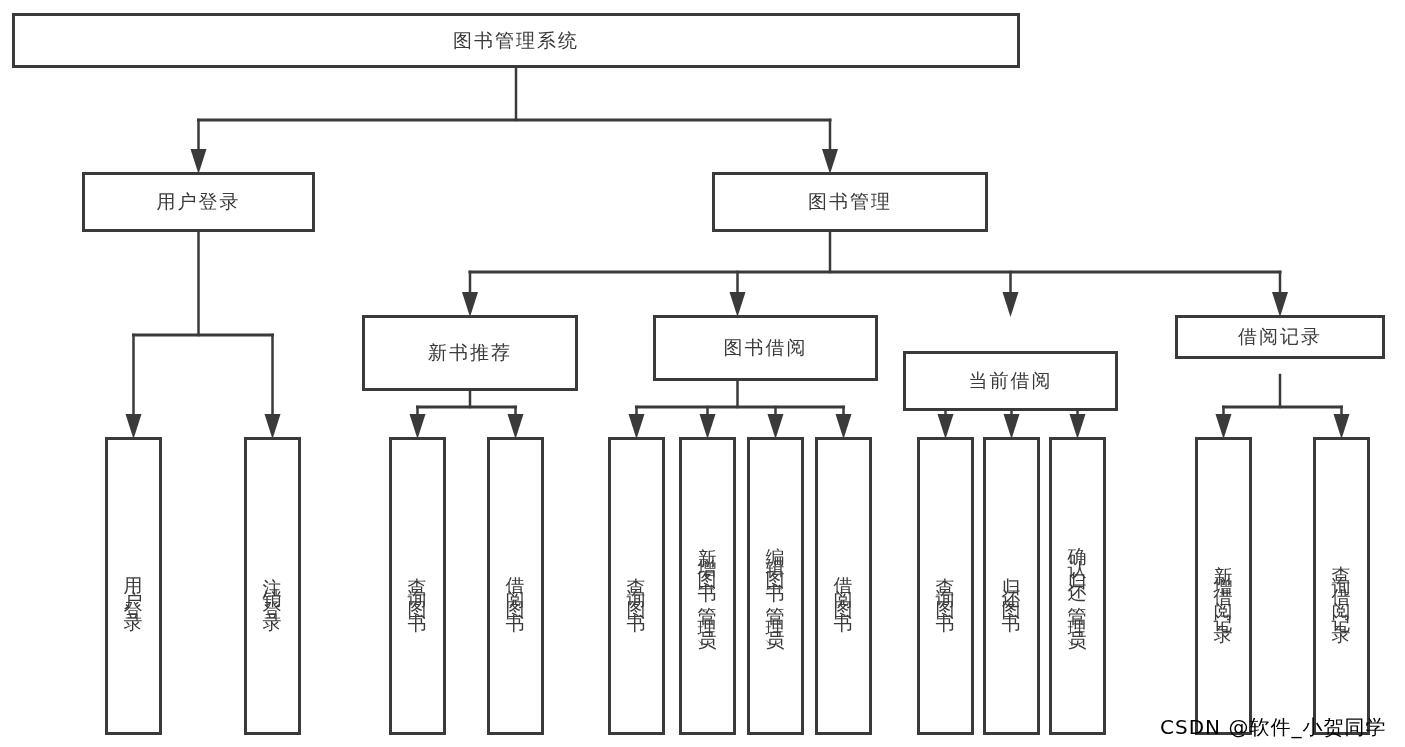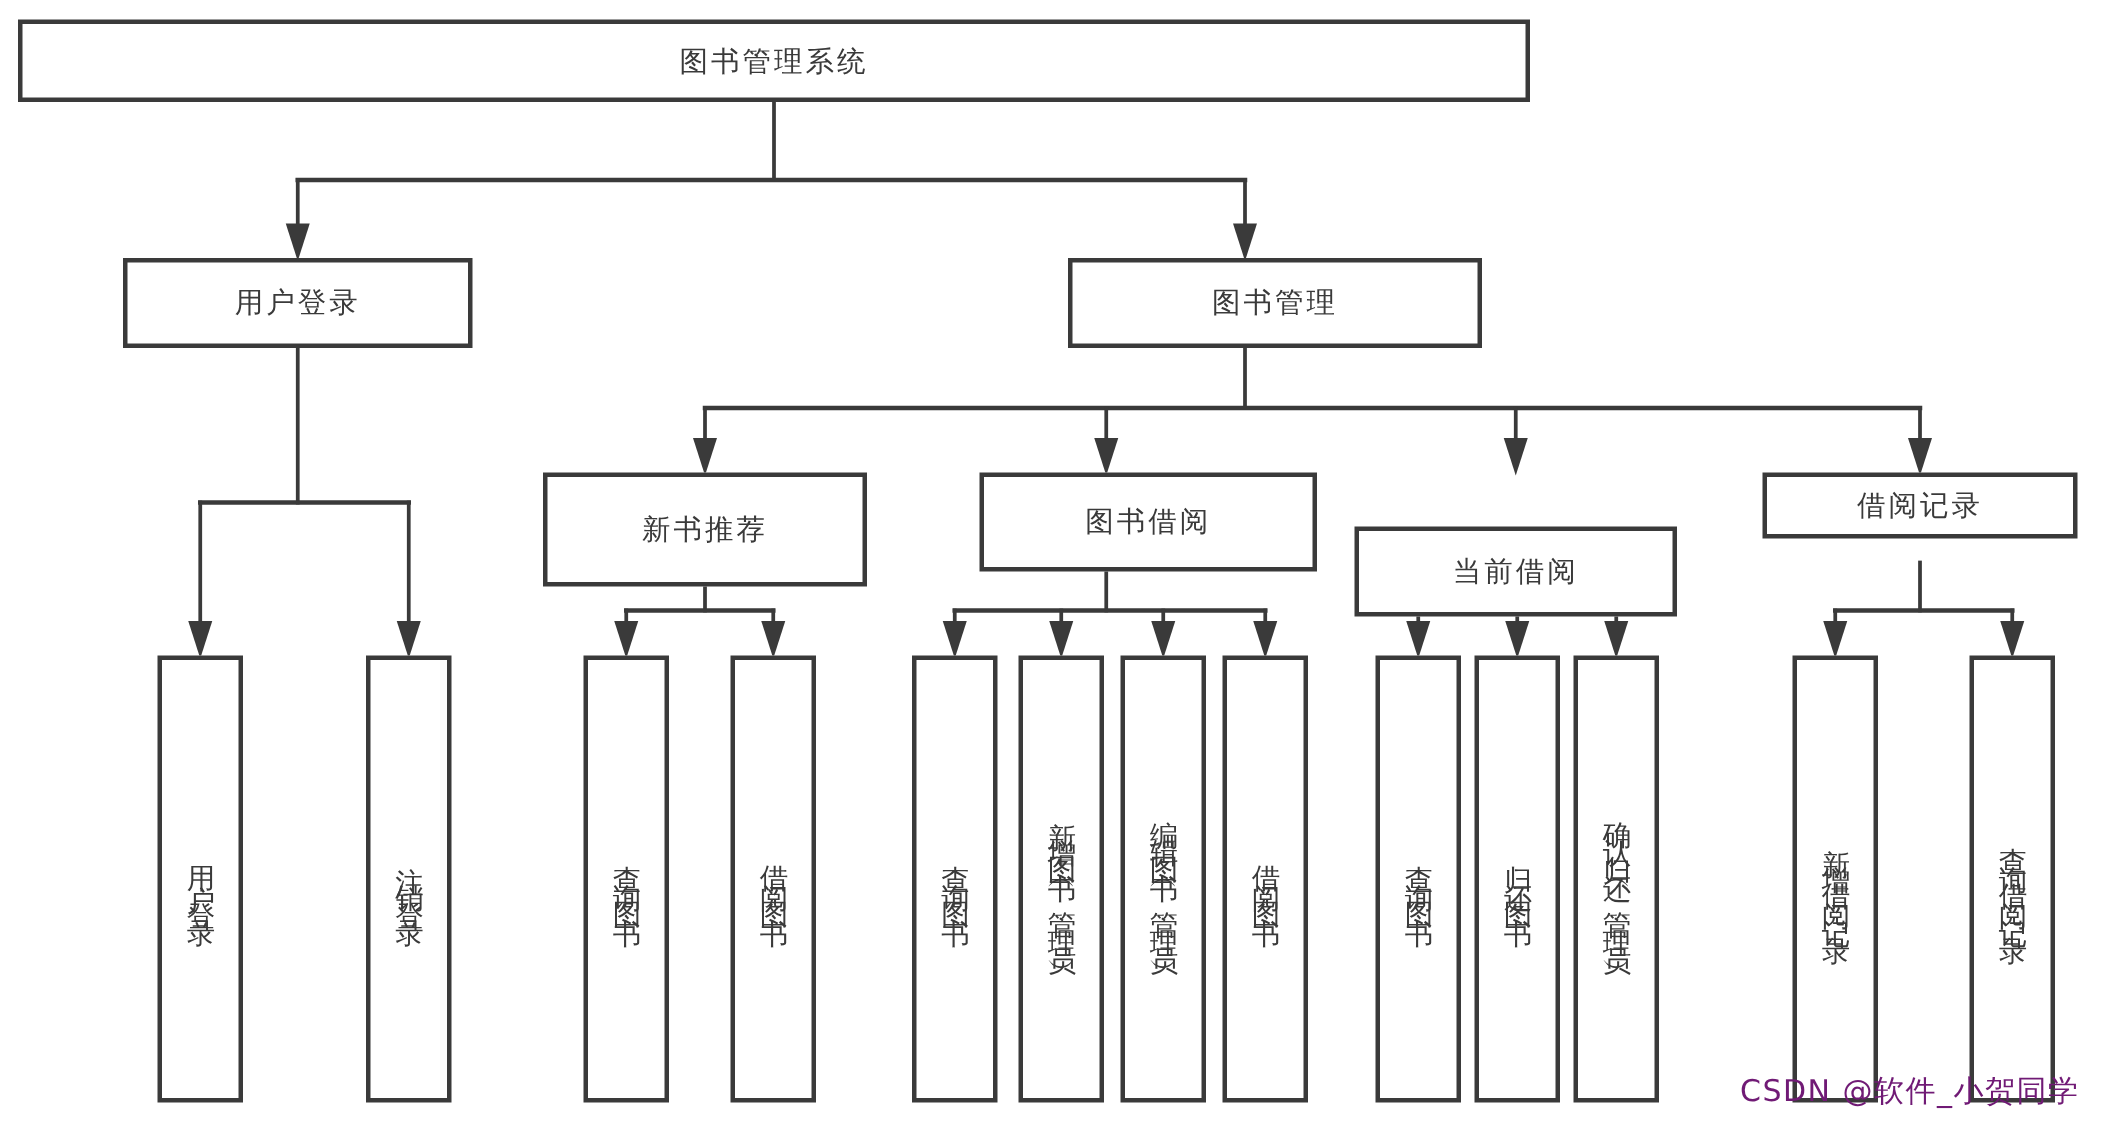--- a/index.html
+++ b/index.html
@@ -18,21 +18,21 @@
   }
   .node.h .label {
     font-size:19px; letter-spacing:2px; white-space:nowrap;
   }
   .node.v .label {
     writing-mode:vertical-rl; text-orientation:mixed;
     font-size:19px; letter-spacing:12px; line-height:1;
   }
   .watermark {
     position:absolute; z-index:3; font-size:20px;
-    color:#701a75; white-space:nowrap; letter-spacing:1px;
+    color:#000000; white-space:nowrap; letter-spacing:1px;
   }
 </style>
 </head>
 <body>
 
 <div class="canvas">
   <svg class="wires" width="1405" height="747" viewBox="0 0 1405 747">
       <line x1="516" y1="68" x2="516" y2="120" stroke="#3a3a3a" stroke-width="2.5" stroke-linecap="square"></line>
       <line x1="198.5" y1="120" x2="830" y2="120" stroke="#3a3a3a" stroke-width="3" stroke-linecap="square"></line>
       <line x1="198.5" y1="120" x2="198.5" y2="152" stroke="#3a3a3a" stroke-width="2.5" stroke-linecap="square"></line>

